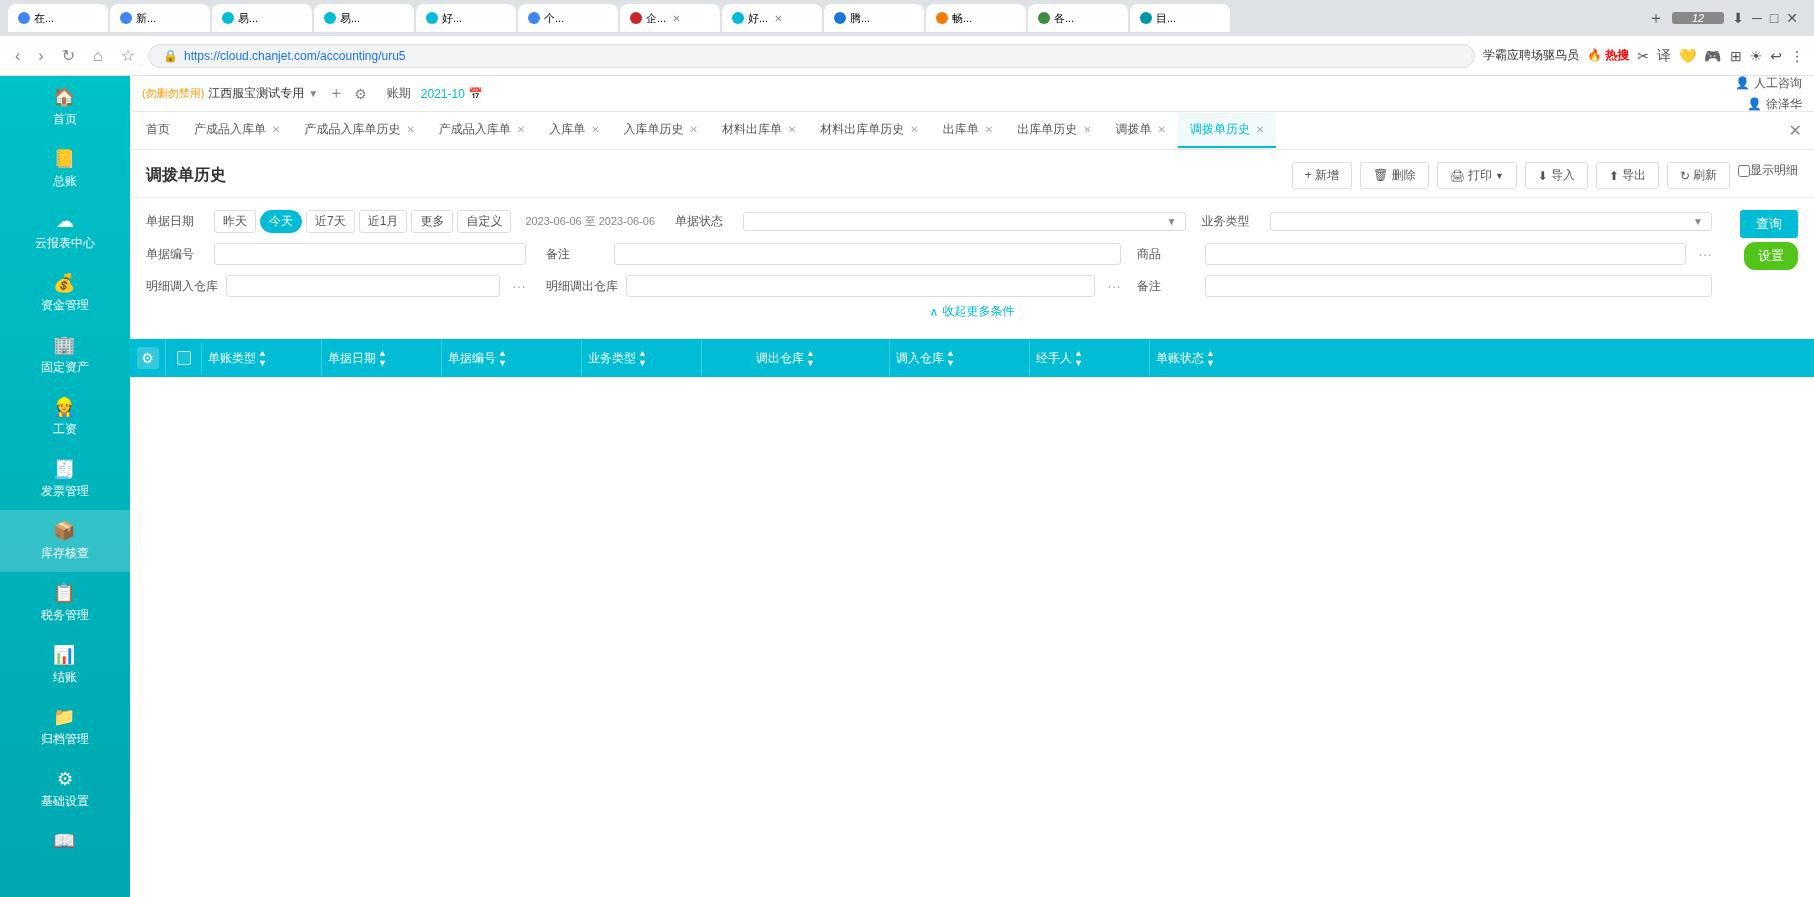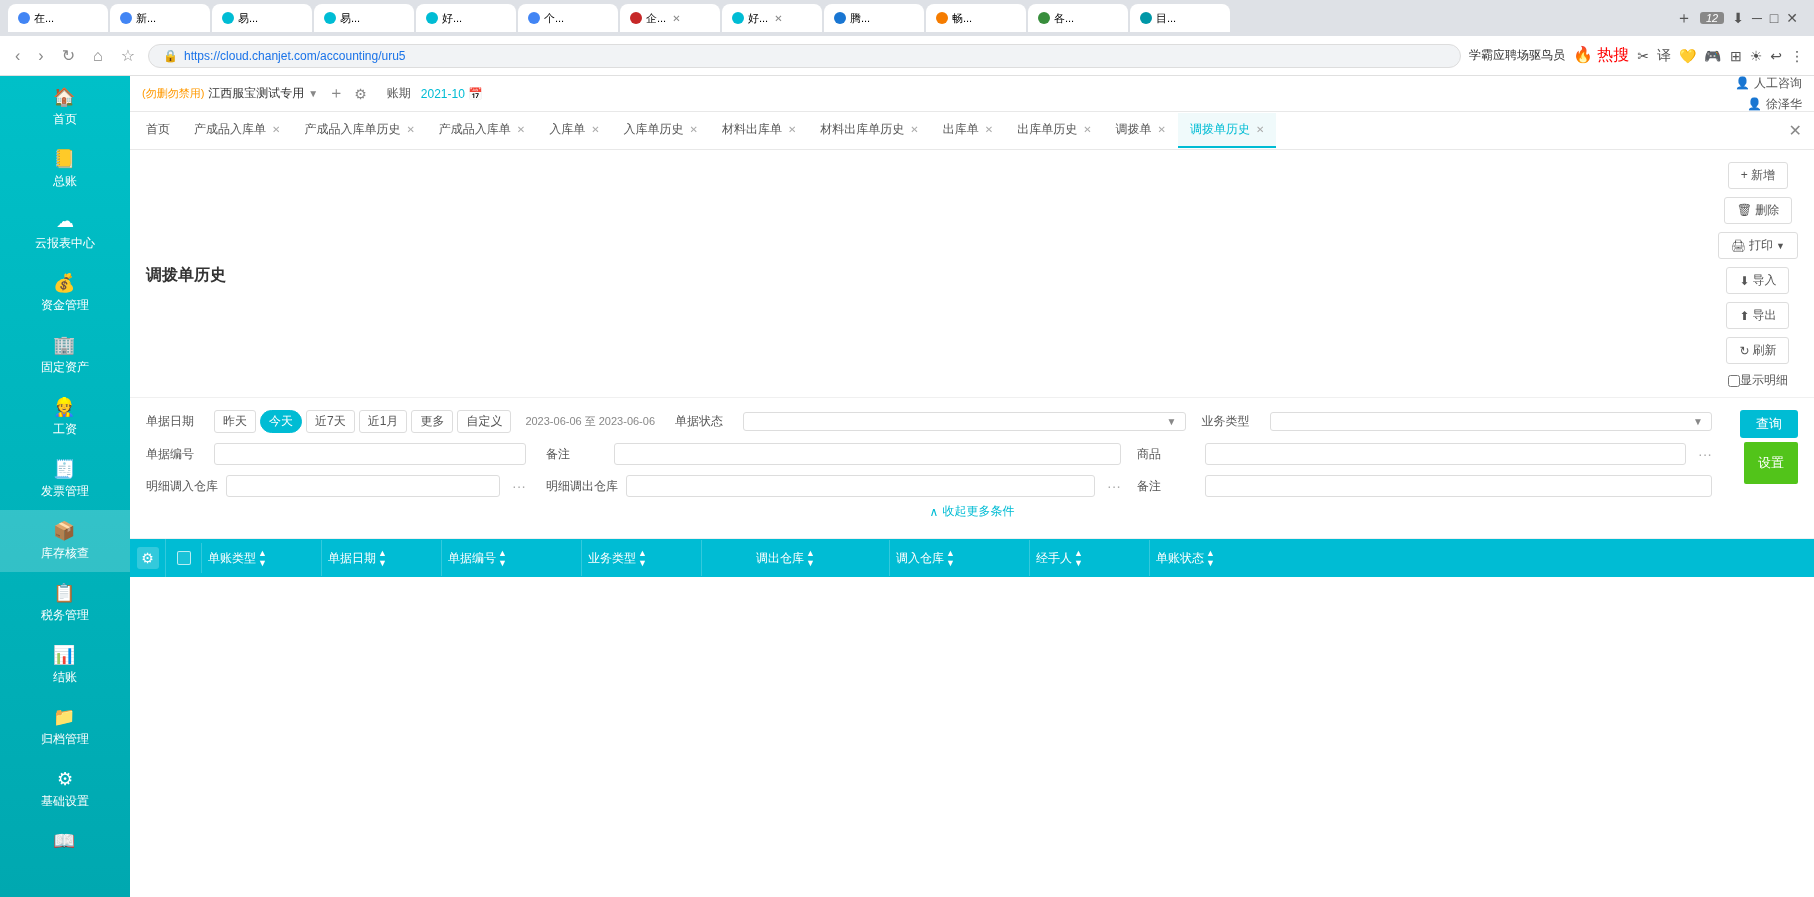--- a/index.html
+++ b/index.html
@@ -47,38 +47,38 @@
     .tab-item .tab-close { color: #aaa; font-size: 10px; margin-left: 2px; }
     .tab-bar-close { margin-left: auto; padding: 0 8px; color: #888; font-size: 16px; cursor: pointer; flex-shrink: 0; }
 
     
     .page-content { flex: 1; background: #f5f5f5; overflow-y: auto; padding: 0; }
     .page-inner { background: #fff; margin: 0; padding: 0; min-height: 100%; }
 
     
     .page-header { display: flex; align-items: center; padding: 12px 16px 8px; border-bottom: 1px solid #f0f0f0; }
     .page-title { font-size: 16px; font-weight: bold; color: #333; }
-    .page-actions { margin-left: auto; display: flex; align-items: center; gap: 8px; flex-direction: column; }
+    .page-actions { margin-left: auto; display: flex; align-items: flex-start; gap: 8px; }
     .btn { padding: 4px 12px; border: 1px solid #ddd; border-radius: 3px; font-size: 12px; cursor: pointer; background: #fff; color: #555; display: flex; align-items: center; gap: 3px; }
 
     
     .filter-area { padding: 12px 16px; border-bottom: 1px solid #f0f0f0; background: #fff; }
     .filter-row { display: flex; align-items: center; margin-bottom: 10px; gap: 0; flex-wrap: wrap; }
     .filter-label { font-size: 12px; color: #555; min-width: 60px; flex-shrink: 0; }
     .filter-date-btns { display: flex; align-items: center; gap: 4px; }
     .date-btn { padding: 2px 8px; border: 1px solid #ddd; border-radius: 3px; font-size: 12px; cursor: pointer; background: #fff; color: #555; }
     .date-btn.active { background: #00bcd4; color: #fff; border-color: #00bcd4; border-radius: 12px; }
     .date-range-text { font-size: 11px; color: #888; margin-left: 6px; }
     .filter-select { border: 1px solid #ddd; border-radius: 3px; padding: 3px 8px; font-size: 12px; color: #555; min-width: 120px; display: flex; align-items: center; justify-content: space-between; cursor: pointer; background: #fff; }
     .filter-input { border: 1px solid #ddd; border-radius: 3px; padding: 3px 8px; font-size: 12px; color: #555; flex: 1; background: #fff; outline: none; }
     .filter-col { display: flex; align-items: center; gap: 8px; flex: 1; min-width: 200px; margin-right: 16px; }
     .filter-ellipsis { color: #aaa; font-size: 14px; cursor: pointer; margin-left: 4px; }
     .collapse-btn { display: flex; align-items: center; justify-content: center; width: 100%; padding: 6px; color: #00bcd4; font-size: 12px; cursor: pointer; gap: 4px; }
     .query-btn { padding: 5px 16px; background: #00bcd4; color: #fff; border: none; border-radius: 3px; font-size: 13px; cursor: pointer; }
-    .set-btn { padding: 12px 14px; background: #52c41a; color: #fff; border: none; border-radius: 2px; font-size: 13px; cursor: pointer; margin-top: 4px; }
+    .set-btn { padding: 5px 14px; background: #52c41a; color: #fff; border: none; border-radius: 11px; font-size: 13px; cursor: pointer; margin-top: 4px; }
     .right-btns { display: flex; flex-direction: column; align-items: flex-end; margin-left: auto; flex-shrink: 0; padding-left: 12px; }
 
     
     .table-container { padding: 0; }
     .table-header { display: flex; align-items: center; background: #00bcd4; min-height: 38px; }
     .th { color: #fff; font-size: 12px; padding: 8px 6px; display: flex; align-items: center; gap: 2px; cursor: pointer; flex-shrink: 0; border-right: 1px solid rgba(255,255,255,0.2); }
     .th:last-child { border-right: none; }
     .th-sort { font-size: 9px; display: flex; flex-direction: column; gap: 0; }
     .th-gear { width: 36px; justify-content: center; }
     .th-check { width: 36px; justify-content: center; }
@@ -158,41 +158,41 @@
       <span style="width:12px;height:12px;border-radius:50%;background:#388e3c;display:inline-block;flex-shrink:0;"></span>
       <span style="overflow:hidden;text-overflow:ellipsis;font-size:11px;">各...</span>
     </div>
     <div class="browser-tab">
       <span style="width:12px;height:12px;border-radius:50%;background:#0097a7;display:inline-block;flex-shrink:0;"></span>
       <span style="overflow:hidden;text-overflow:ellipsis;font-size:11px;">目...</span>
     </div>
   </div>
   <div style="display:flex;align-items:center;gap:8px;padding:0 8px;">
     <span style="font-size:16px;cursor:pointer;color:#555;">＋</span>
-    <span style="font-size:11px;background:#888;color:#fff;border-radius:3px;padding:0 6px;font-style:italic;">12</span>
+    <span style="font-size:11px;background:#888;color:#fff;border-radius:3px;padding:0 20px;font-style:italic;">12</span>
     <span style="font-size:14px;cursor:pointer;color:#555;">⬇</span>
     <span style="font-size:14px;cursor:pointer;color:#555;">─</span>
     <span style="font-size:14px;cursor:pointer;color:#555;">□</span>
     <span style="font-size:14px;cursor:pointer;color:#555;">✕</span>
   </div>
 </div>
 
 <div class="nav-bar">
   <span class="nav-btn">‹</span>
   <span class="nav-btn">›</span>
   <span class="nav-btn">↻</span>
   <span class="nav-btn">⌂</span>
   <span class="nav-btn">☆</span>
   <div class="address-bar">
     <span style="color:#34a853;font-size:12px;">🔒</span>
     <span class="address-text">https://cloud.chanjet.com/accounting/uru5</span>
   </div>
   <div class="search-bar-right">
     <span style="font-size:12px;color:#333;">学霸应聘场驱鸟员</span>
-    <span style="font-size:16px;color:#f00;">🔥 热搜</span>
+    <span style="font-size:12px;color:#f00;font-weight:bold;">🔥 热搜</span>
     <span style="font-size:14px;cursor:pointer;">✂</span>
     <span style="font-size:14px;cursor:pointer;">译</span>
     <span style="font-size:14px;cursor:pointer;">💛</span>
     <span style="font-size:14px;cursor:pointer;">🎮</span>
     <span style="font-size:14px;cursor:pointer;">⊞</span>
     <span style="font-size:14px;cursor:pointer;">☀</span>
     <span style="font-size:14px;cursor:pointer;">↩</span>
     <span style="font-size:14px;cursor:pointer;">⋮</span>
   </div>
 </div>

